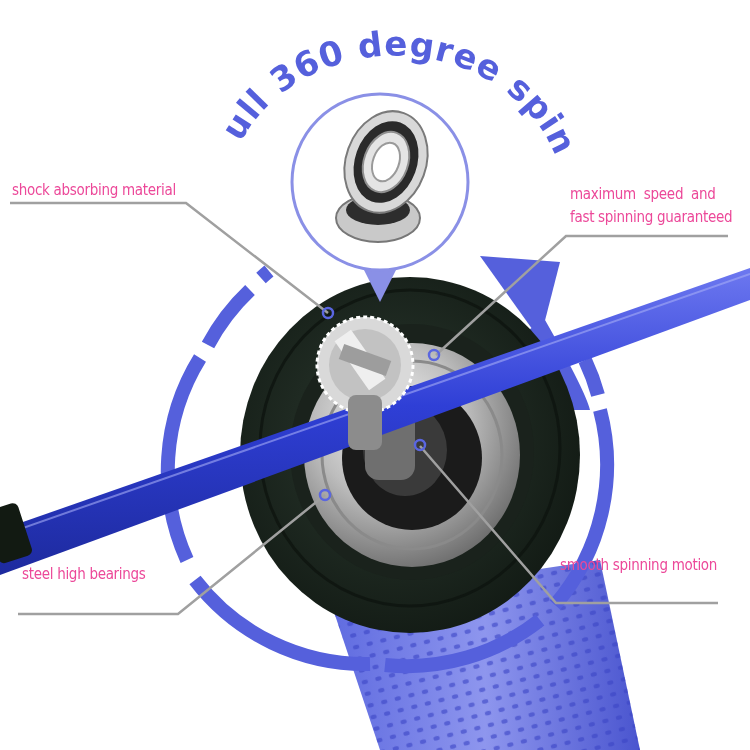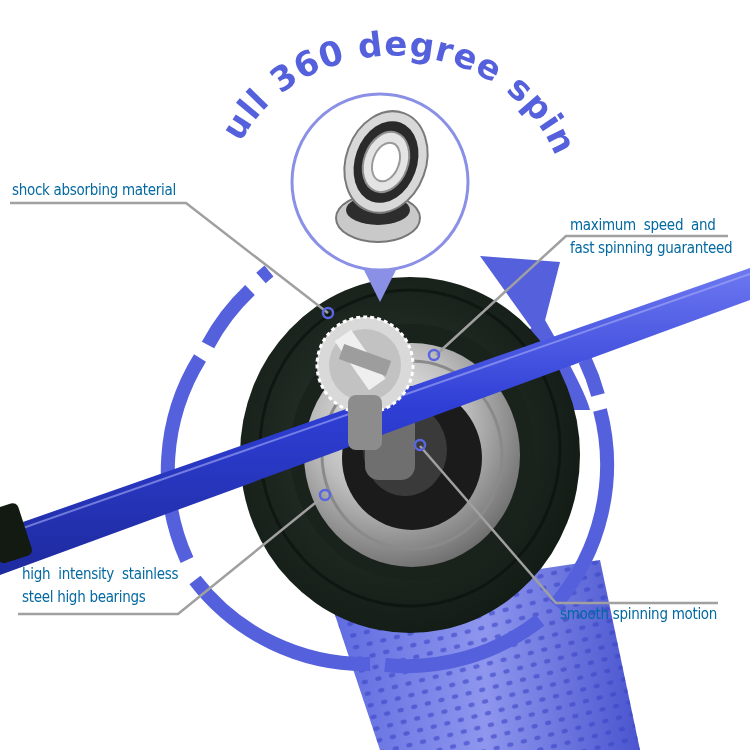--- a/index.html
+++ b/index.html
@@ -9,21 +9,21 @@
     height: 750px;
     overflow: hidden;
     background: #ffffff;
     font-family: "DejaVu Sans", sans-serif;
   }
   #art { position: absolute; left: 0; top: 0; }
   .label {
     position: absolute;
     font-family: "DejaVu Sans Condensed", "DejaVu Sans", sans-serif;
     font-stretch: condensed;
-    color: #0369a1;
+    color: #ec4899;
     font-size: 15px;
     line-height: 23px;
     letter-spacing: -0.3px;
     white-space: nowrap;
   }
   #title-svg { position: absolute; left: 0; top: 0; pointer-events: none; }
 </style>
 </head>
 <body>
 
@@ -143,26 +143,25 @@
     <text font-family="'DejaVu Sans', sans-serif" font-weight="bold" font-size="34" fill="#5560dc" letter-spacing="1">
       <textPath href="#titleArc" startOffset="50%" text-anchor="middle">full 360 degree spin</textPath>
     </text>
   </svg>
 
   <div class="label" style="left:12px; top:179px;">
     <span>shock absorbing material</span>
   </div>
 
   <div class="label" style="left:570px; top:183px; width:156px;">
-    <div style="white-space:pre;margin-top:31px;">maximum  speed  and</div>
+    <div style="white-space:pre;">maximum  speed  and</div>
     <div>fast spinning guaranteed</div>
   </div>
 
   <div class="label" style="left:22px; top:563px;">
-    <div style="white-space:pre;">high  intensity  stainless</div>
     <div>steel high bearings</div>
   </div>
 
-  <div class="label" style="left:560px; top:603px;">
+  <div class="label" style="left:560px; top:554px;">
     <span>smooth spinning motion</span>
   </div>
 
 </div>
 
 </body></html>

